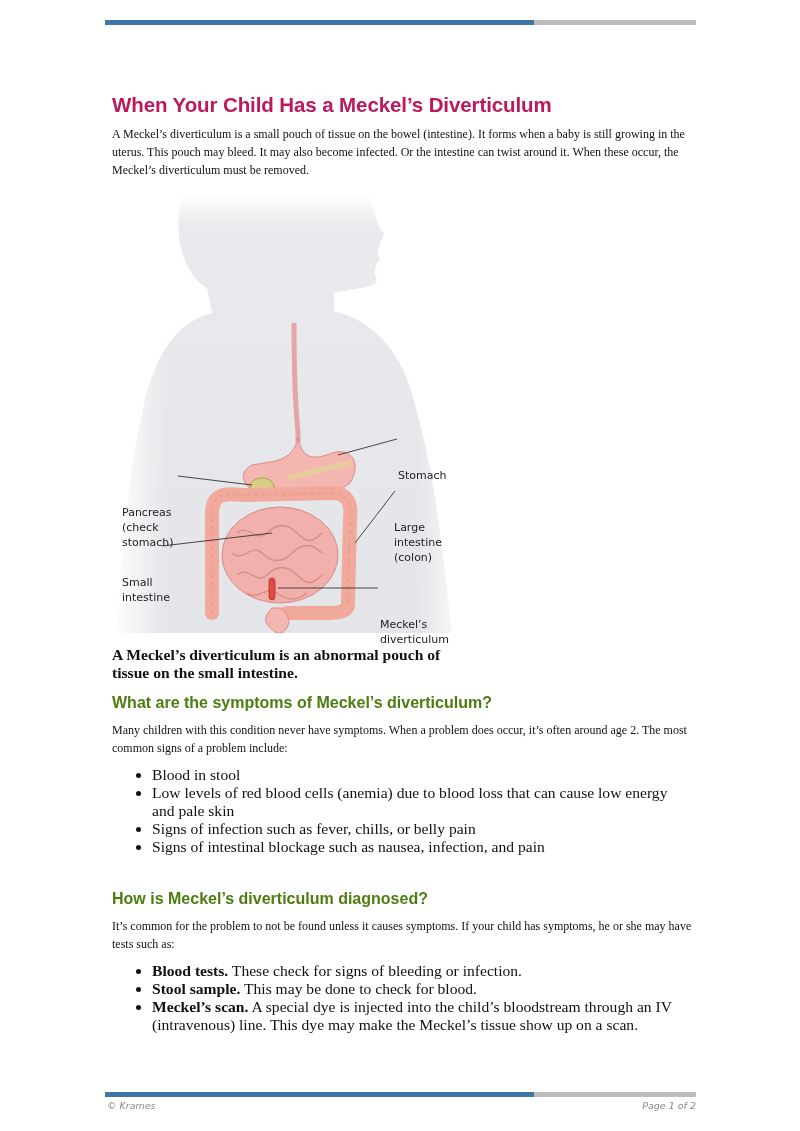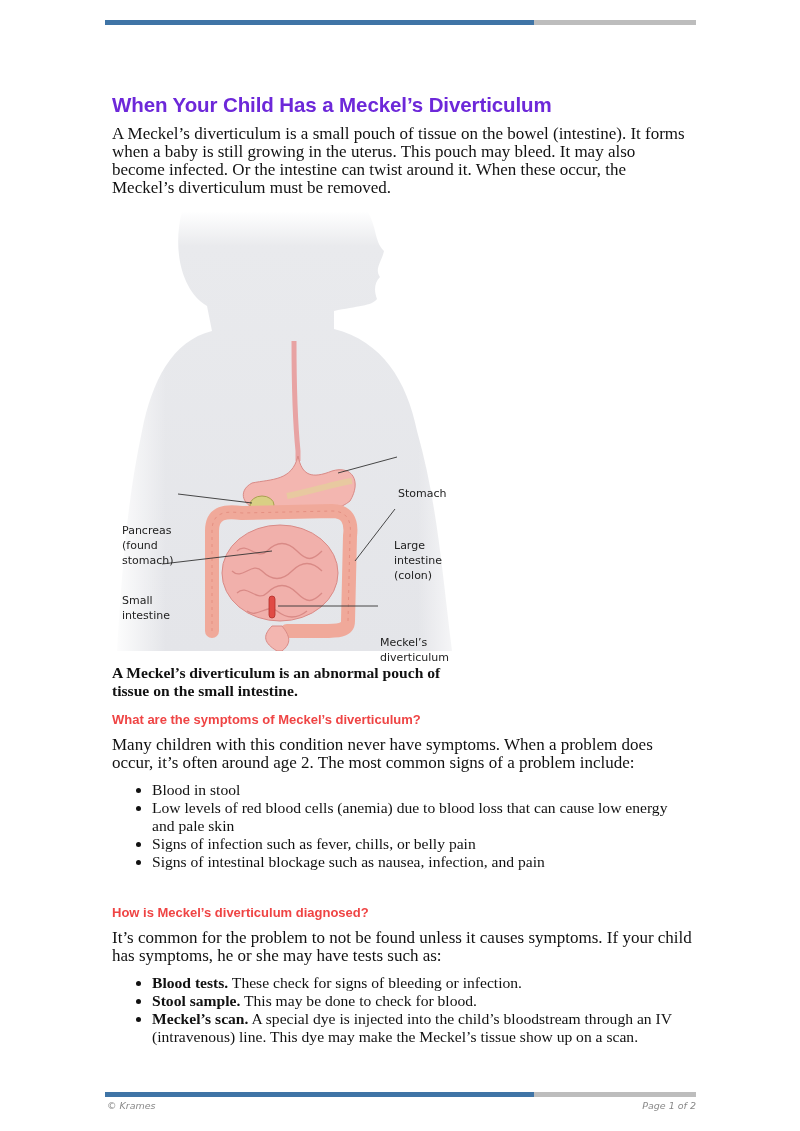--- a/index.html
+++ b/index.html
@@ -3,23 +3,23 @@
 <meta charset="utf-8">
 <style>
   html, body { margin: 0; padding: 0; background: #ffffff; }
   body { width: 800px; height: 1131px; position: relative; overflow: hidden; font-family: "Liberation Serif", serif; color: #111; }
   .bar { position: absolute; left: 105px; width: 591px; height: 5px; display: flex; }
   .bar .blue { width: 429px; background: #3f74a6; }
   .bar .gray { flex: 1; background: #bdbdbd; }
   .top-bar { top: 20px; }
   .bottom-bar { top: 1092px; }
   .content { position: absolute; left: 112px; top: 93px; width: 580px; }
-  h1 { font-family: "Liberation Sans", sans-serif; font-weight: bold; font-size: 20.5px; color: #6d28d9; margin: 0 0 8px 0; letter-spacing: -0.1px; }
-  h2 { font-family: "Liberation Sans", sans-serif; font-weight: bold; font-size: 13px; color: #ef4444; margin: 0 0 9px 0; }
-  p { font-size: 17px; line-height: 18px; margin: 0; }
+  h1 { font-family: "Liberation Sans", sans-serif; font-weight: bold; font-size: 20.5px; color: #be185d; margin: 0 0 8px 0; letter-spacing: -0.1px; }
+  h2 { font-family: "Liberation Sans", sans-serif; font-weight: bold; font-size: 16px; color: #4d7c0f; margin: 0 0 9px 0; }
+  p { font-size: 12px; line-height: 18px; margin: 0; }
   ul { margin: 9px 0 0 0; padding-left: 40px; font-size: 15.6px; line-height: 18px; }
   li { margin: 0; }
   .illus { position: relative; width: 360px; height: 440px; margin: 14px 0 0 0; }
   .caption { font-weight: bold; font-size: 15.6px; line-height: 18px; margin-top: 13px; }
   .lbl { position: absolute; font-family: "DejaVu Sans", sans-serif; font-size: 11px; line-height: 15px; color: #222; margin-top: 37px; }
   .footer { position: absolute; top: 1100px; font-family: "DejaVu Sans", sans-serif; font-style: italic; font-size: 9.5px; color: #888; }
   .footer.left { left: 107px; text-align: right; }
   .footer.right { right: 104px; text-align: center; }
 </style>
 </head>
@@ -72,21 +72,21 @@
 
       <line x1="285" y1="246" x2="226" y2="262" stroke="#333" stroke-width="0.9"></line>
       <line x1="66" y1="283" x2="140" y2="292" stroke="#333" stroke-width="0.9"></line>
       <line x1="283" y1="298" x2="243" y2="350" stroke="#333" stroke-width="0.9"></line>
       <line x1="50" y1="353" x2="160" y2="340" stroke="#333" stroke-width="0.9"></line>
       <line x1="266" y1="395" x2="166" y2="395" stroke="#333" stroke-width="0.9"></line>
     </svg>
     <div class="lbl" style="left:286px; top:238px;">Stomach</div>
     <div class="lbl" style="left:10px; top:275px;">
       <div>Pancreas</div>
-      <div>(found</div>
+      <div>(check</div>
       <div>stomach)</div>
     </div>
     <div class="lbl" style="left:282px; top:290px;">
       <div>Large</div>
       <div>intestine</div>
       <div>(colon)</div>
     </div>
     <div class="lbl" style="left:10px; top:345px;">
       <div>Small</div>
       <div>intestine</div>

